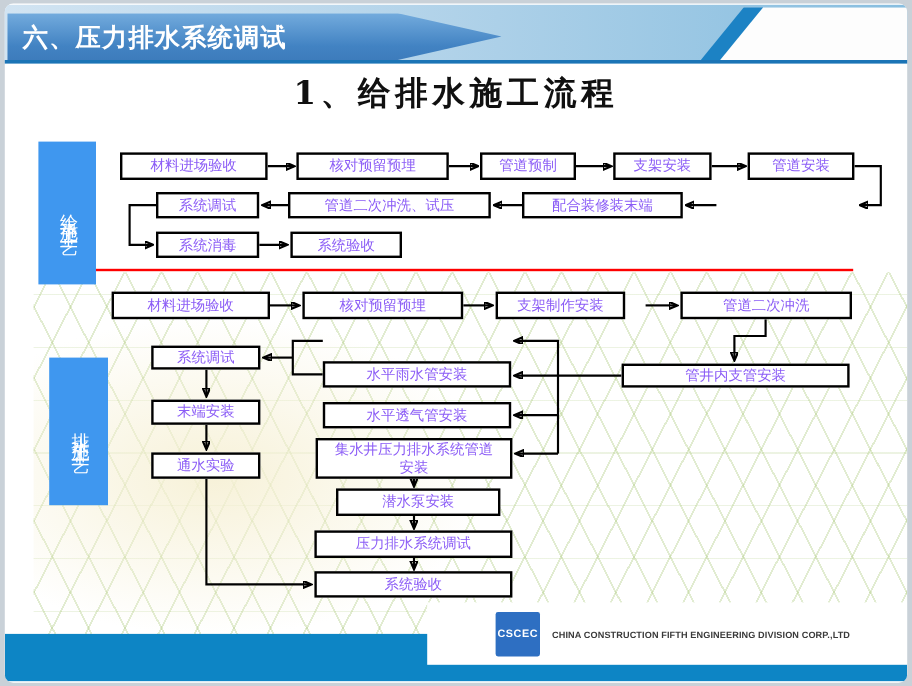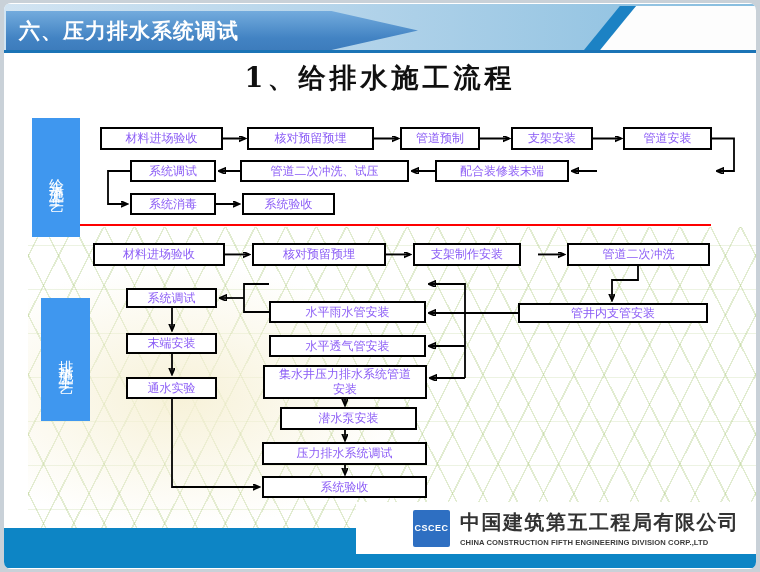--- a/index.html
+++ b/index.html
@@ -156,19 +156,18 @@
       <path d="M345,399 L345,405" marker-end="url(#ah)"></path>
       <path d="M345,430 L345,440" marker-end="url(#ah)"></path>
       <path d="M345,465 L345,474" marker-end="url(#ah)"></path>
     </g>
   </svg>
 
   <div class="footer-band"></div>
   <div class="logo-panel">
     <div class="logo-square">CSCEC</div>
     <div class="company">
-      <span class="company-cn">中国建筑第五工程局有限公司</span>
       <span class="company-en">CHINA CONSTRUCTION FIFTH ENGINEERING DIVISION CORP.,LTD</span>
     </div>
   </div>
 
 </div>
 </div>
 
 </body></html>

